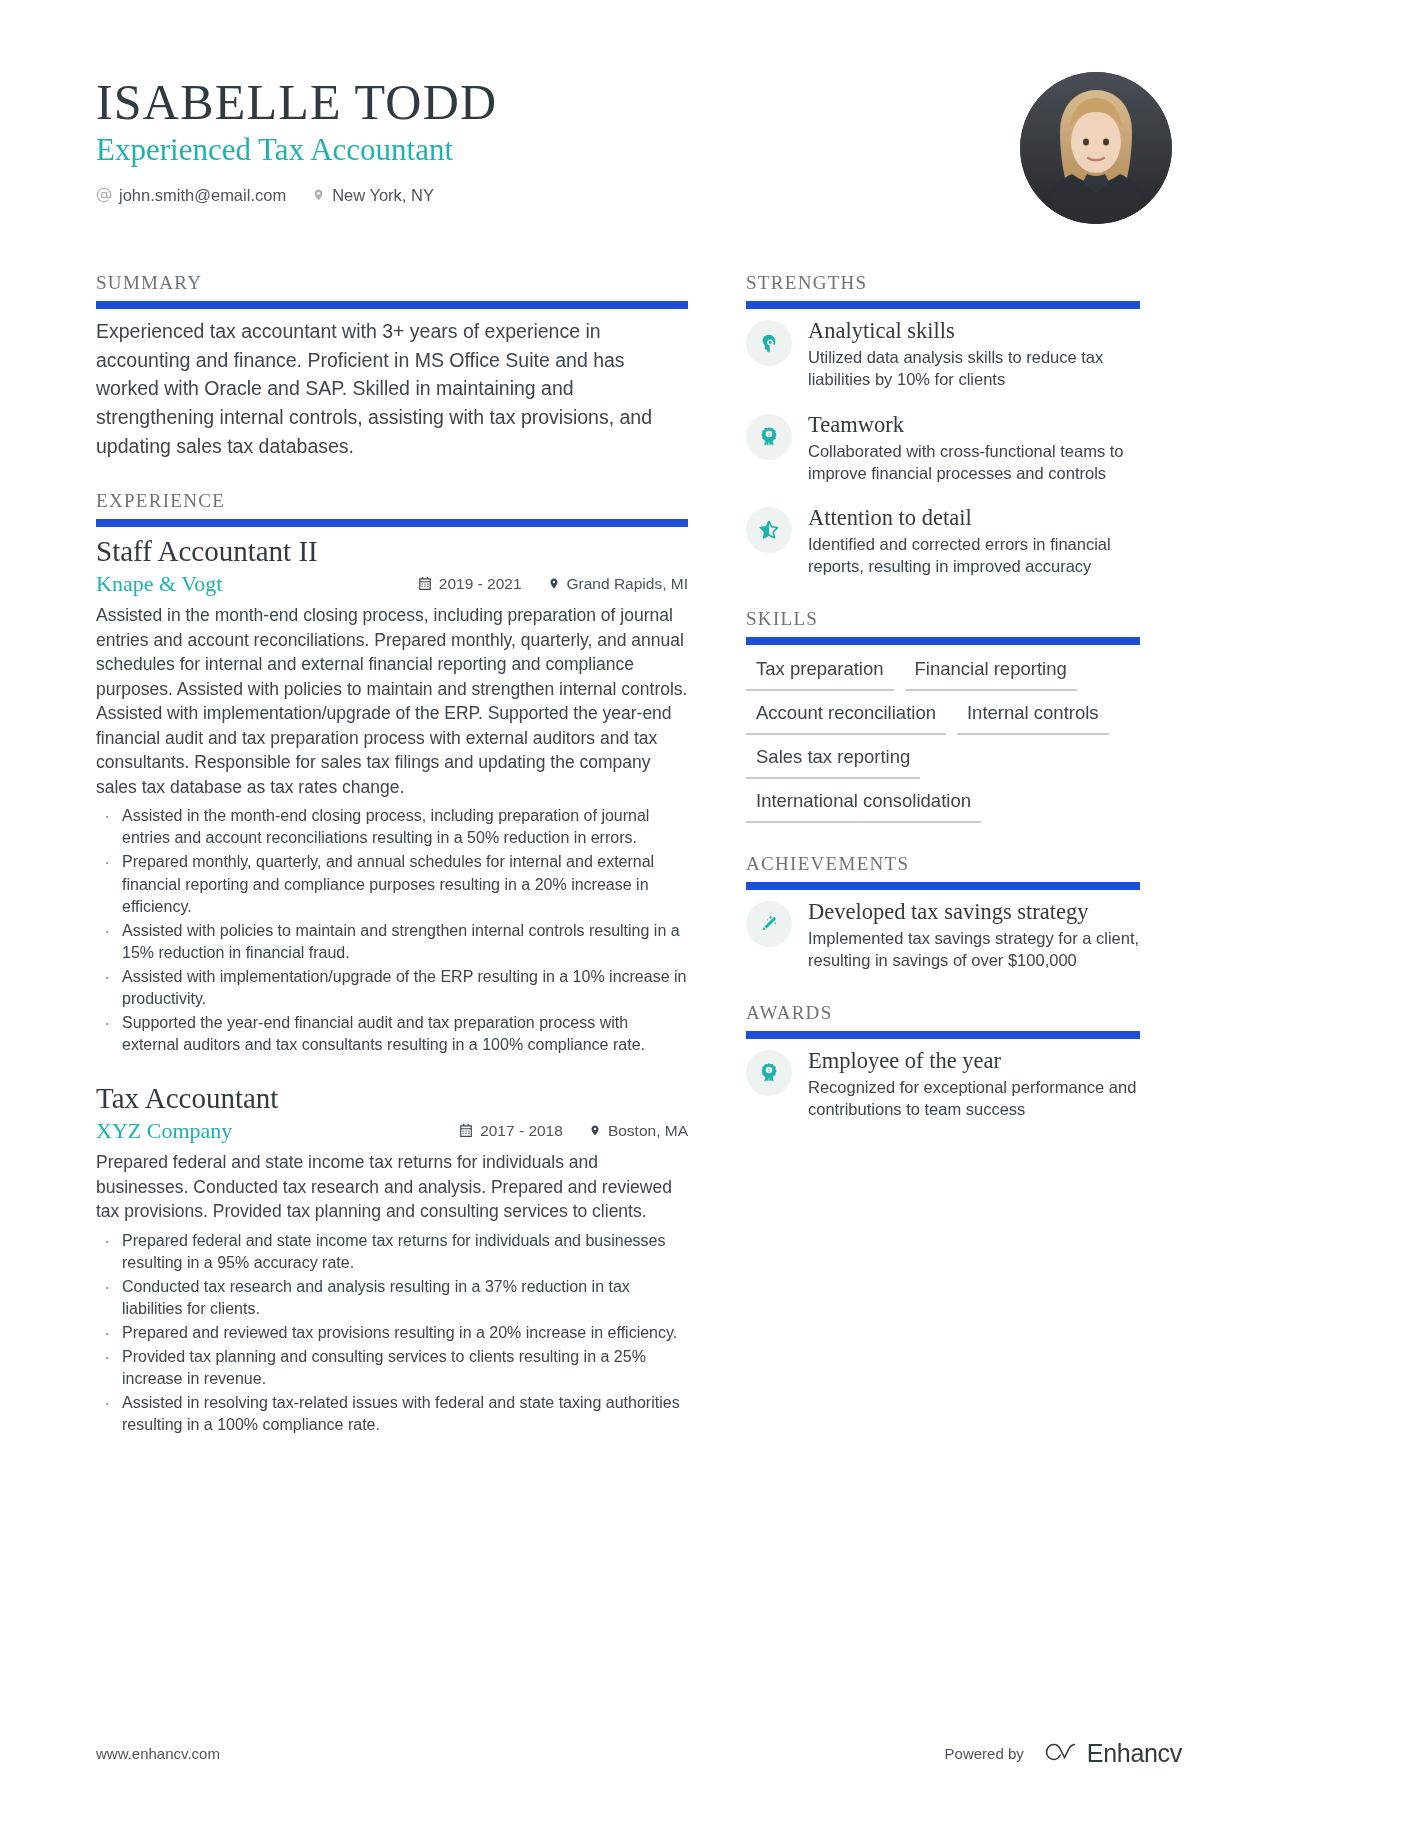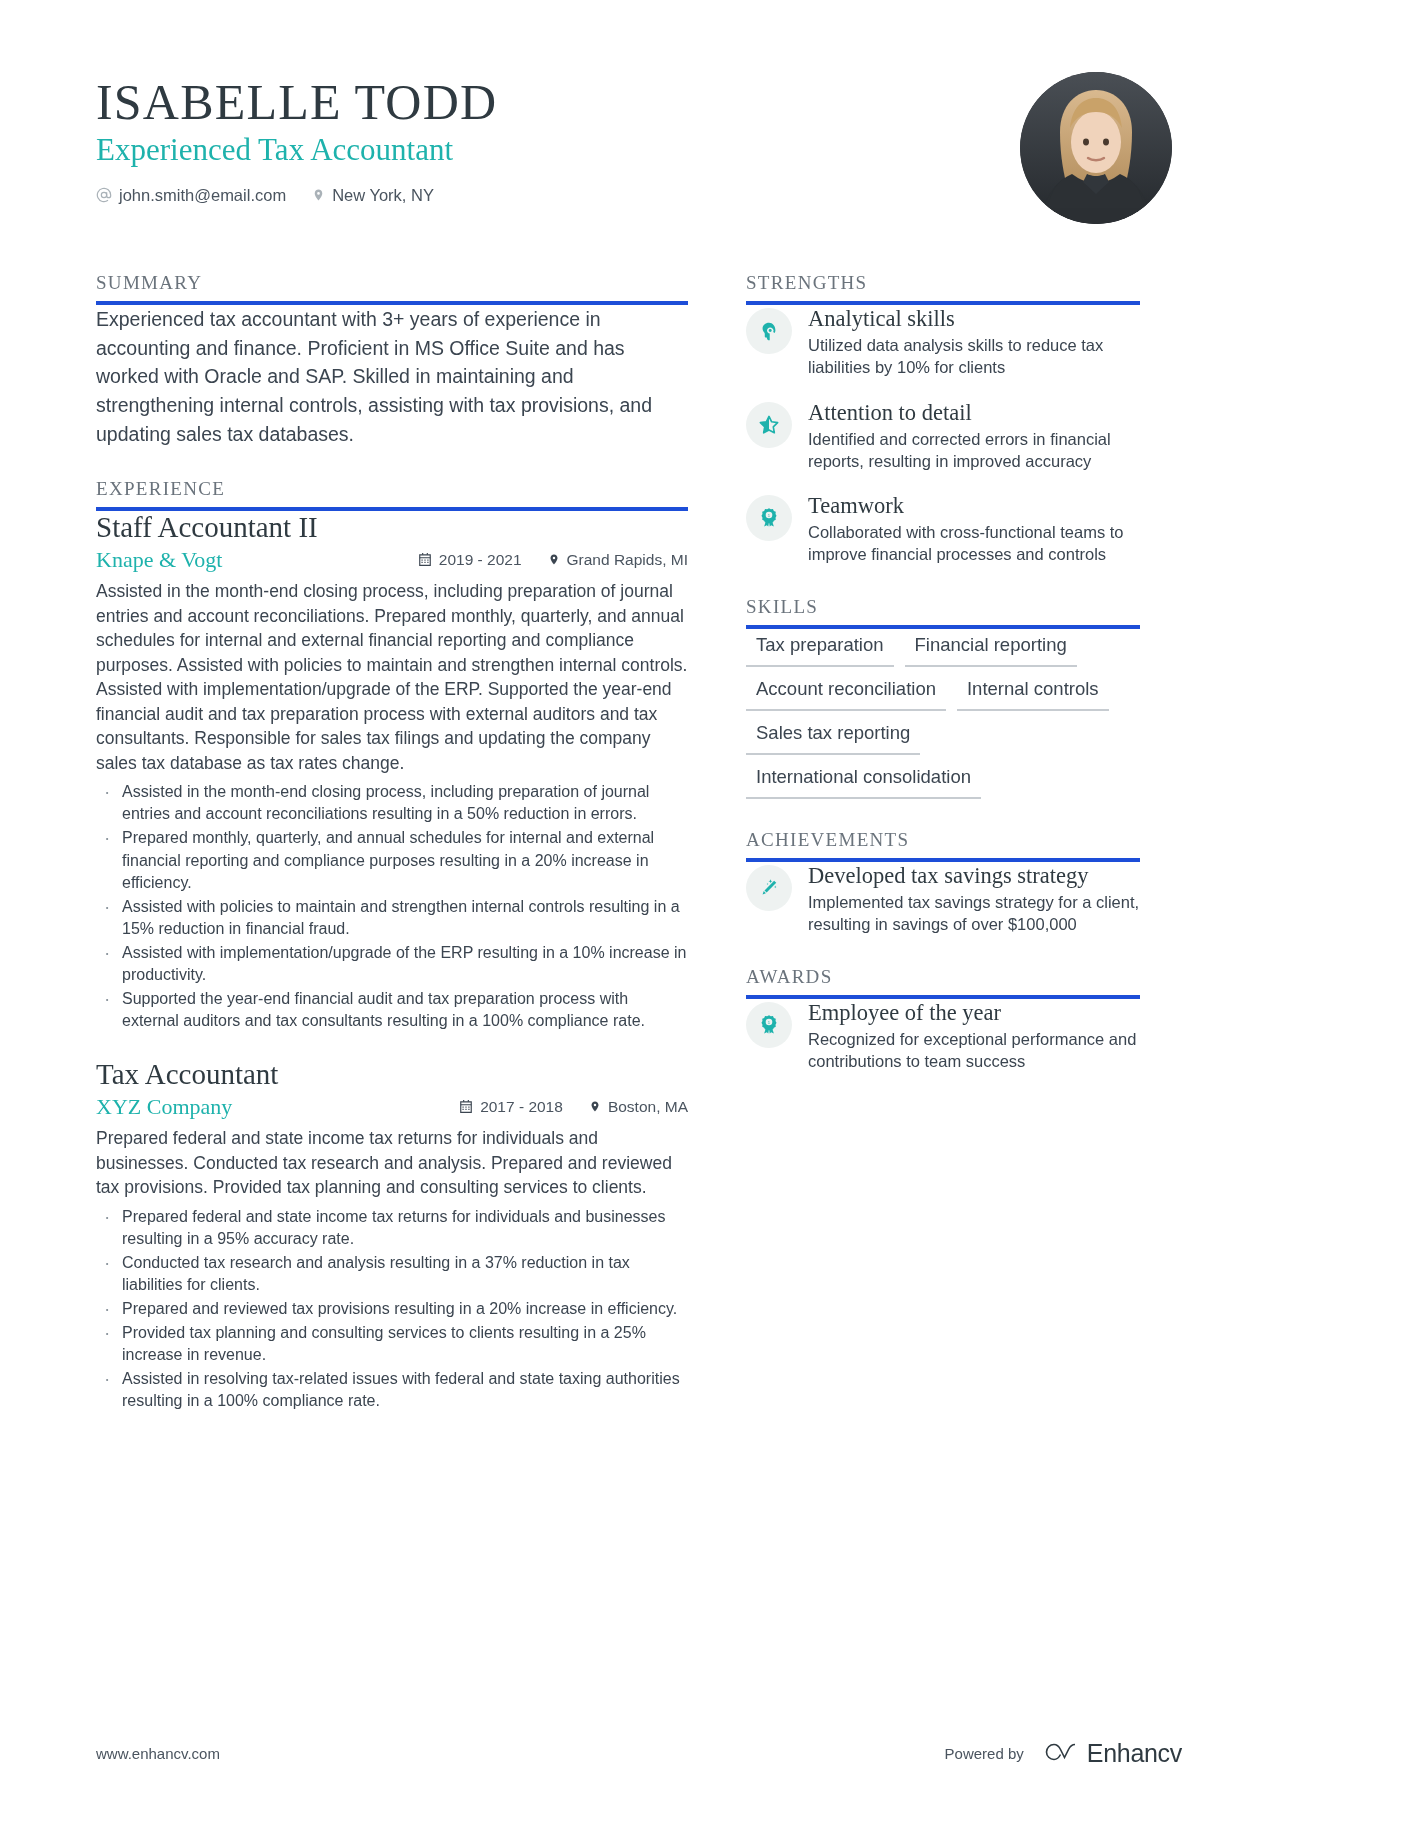--- a/index.html
+++ b/index.html
@@ -87,22 +87,22 @@
   .col-right { width: 394px; flex: 0 0 394px; }
 
   
   .section { margin-bottom: 30px; }
   .section-title {
     font-family: "Liberation Serif", serif;
     font-size: 19px;
     letter-spacing: 1.3px;
     color: #6a737c;
     padding-bottom: 7px;
-    border-bottom: 4px solid #1d4ed8;
-    margin-bottom: 0;
+    border-bottom: 8px solid #1d4ed8;
+    margin-bottom: 8px;
     text-transform: uppercase;
   }
 
   
   .summary-text {
     font-size: 19.5px;
     line-height: 1.47;
     color: #3b4550;
   }
 
@@ -408,43 +408,43 @@
             </svg>
           </span>
           <div class="entry-body">
             <div class="entry-title">Analytical skills</div>
             <div class="entry-desc">Utilized data analysis skills to reduce tax liabilities by 10% for clients</div>
           </div>
         </div>
 
         <div class="entry">
           <span class="entry-icon">
-            <svg width="22" height="22" viewBox="0 0 24 24" fill="none" stroke="#1eb2ac" stroke-width="1.8" stroke-linejoin="round">
-              <path d="M12 2.6l2.9 5.9 6.5.9-4.7 4.6 1.1 6.5-5.8-3.1-5.8 3.1 1.1-6.5L2.6 9.4l6.5-.9z"></path>
-              <path d="M12 2.6v14.8l-5.8 3.1 1.1-6.5L2.6 9.4l6.5-.9z" fill="#1eb2ac" stroke="none"></path>
-            </svg>
-          </span>
-          <div class="entry-body">
-            <div class="entry-title">Attention to detail</div>
-            <div class="entry-desc">Identified and corrected errors in financial reports, resulting in improved accuracy</div>
-          </div>
-        </div>
-
-        <div class="entry">
-          <span class="entry-icon">
             <svg width="22" height="22" viewBox="0 0 24 24" fill="#1eb2ac">
               <path d="M12 1.4l2 1.1 2.3-.3 1 2.1 2.1 1-.3 2.3 1.1 2-1.1 2-0 .1.3 2.2-2.1 1-1 2.1-2.3-.3-2 1.1-2-1.1-2.3.3-1-2.1-2.1-1 .3-2.3-1.1-2 1.1-2-.3-2.3 2.1-1 1-2.1L10 2.5z"></path>
               <circle cx="12" cy="8.8" r="3.6" fill="#eef2f1"></circle>
               <text x="12" y="10.6" font-size="4.6" text-anchor="middle" fill="#1eb2ac" font-family="Liberation Sans, sans-serif">1</text>
               <path d="M8.3 16.3l-1.6 5 2.9-1.3 1.6 1.4.8-5.1zM15.7 16.3l1.6 5-2.9-1.3-1.6 1.4-.8-5.1z"></path>
             </svg>
           </span>
           <div class="entry-body">
             <div class="entry-title">Teamwork</div>
             <div class="entry-desc">Collaborated with cross-functional teams to improve financial processes and controls</div>
+          </div>
+        </div>
+
+        <div class="entry">
+          <span class="entry-icon">
+            <svg width="22" height="22" viewBox="0 0 24 24" fill="none" stroke="#1eb2ac" stroke-width="1.8" stroke-linejoin="round">
+              <path d="M12 2.6l2.9 5.9 6.5.9-4.7 4.6 1.1 6.5-5.8-3.1-5.8 3.1 1.1-6.5L2.6 9.4l6.5-.9z"></path>
+              <path d="M12 2.6v14.8l-5.8 3.1 1.1-6.5L2.6 9.4l6.5-.9z" fill="#1eb2ac" stroke="none"></path>
+            </svg>
+          </span>
+          <div class="entry-body">
+            <div class="entry-title">Attention to detail</div>
+            <div class="entry-desc">Identified and corrected errors in financial reports, resulting in improved accuracy</div>
           </div>
         </div>
       </div>
 
       <div class="section">
         <div class="section-title">SKILLS</div>
         <div class="skills-wrap">
           <span class="skill-tag">Tax preparation</span>
           <span class="skill-tag">Financial reporting</span>
           <span class="skill-tag">Account reconciliation</span>

